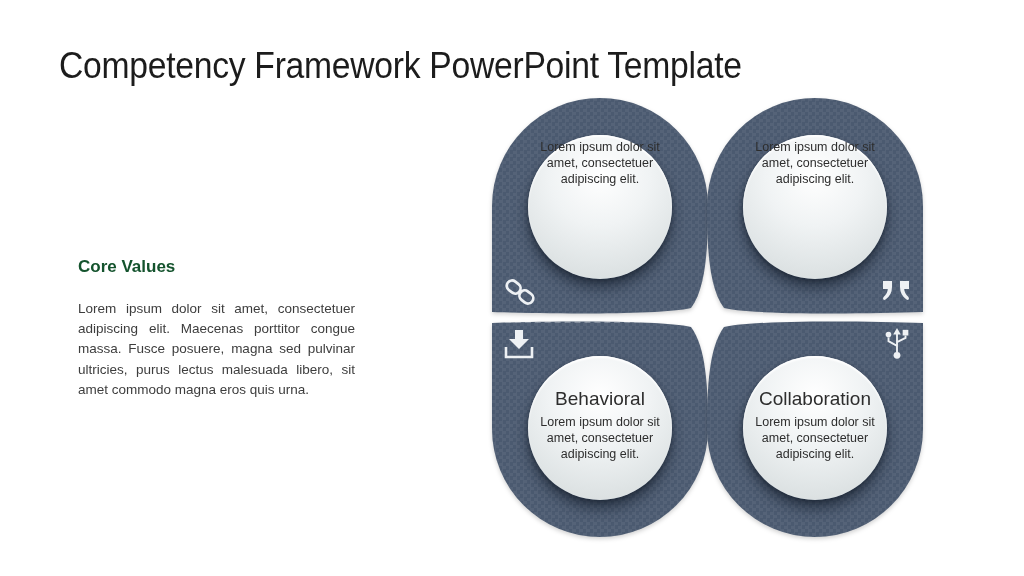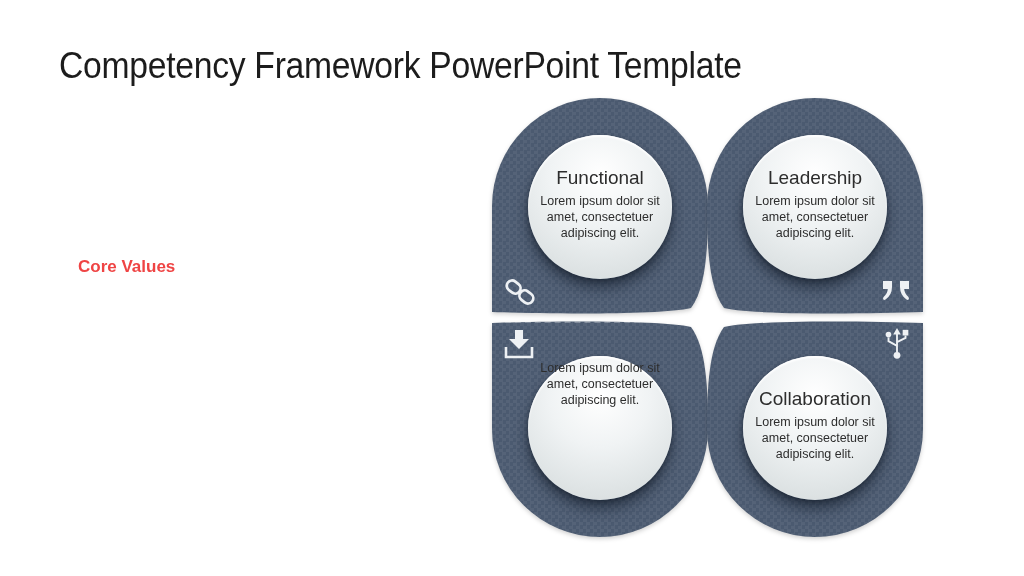--- a/index.html
+++ b/index.html
@@ -11,21 +11,21 @@
   .slide{position:absolute;inset:0;border-radius:12px;}
   .slide-title{
     position:absolute;left:59px;top:20px;
     font-size:37px;font-weight:400;color:#1c1c1c;
     white-space:nowrap;
     transform:scaleX(0.91);transform-origin:left top;
     letter-spacing:-0.3px;
   }
   .core-heading{
     position:absolute;left:78px;top:243px;
-    font-size:17px;font-weight:700;color:#ef4444;
+    font-size:17px;font-weight:700;color:#14532d;
   }
   .core-text{
     position:absolute;left:78px;top:285px;width:277px;
     font-size:13.5px;line-height:20.4px;color:#3d3d3d;
     text-align:justify;
   }
   .diagram{position:absolute;left:0;top:0;width:1024px;height:576px;}
   .blob{
     position:absolute;width:216px;height:218px;
     filter:drop-shadow(0 2px 2px rgba(0,0,0,0.18));
@@ -65,65 +65,65 @@
   }
 </style>
 </head>
 <body>
 
 <div class="slide">
 
   <h1 class="slide-title">Competency Framework PowerPoint Template</h1>
 
   <h2 class="core-heading">Core Values</h2>
+  <p class="core-text">Lorem ipsum dolor sit amet, consectetuer adipiscing elit. Maecenas porttitor congue massa. Fusce posuere, magna sed pulvinar ultricies, purus lectus malesuada libero, sit amet commodo magna eros quis urna.</p>
 
   <div class="diagram">
 
     <div class="blob pos-functional">
       <div class="blob-shape clip-tl">
         <span class="icon icon-bl">
           <svg viewBox="0 0 32 32" aria-hidden="true">
             <g transform="rotate(38 16 16)" fill="none" stroke="#eef1f4" stroke-width="2.6">
               <rect x="1.5" y="11" width="13.8" height="10" rx="5"></rect>
               <rect x="16.7" y="11" width="13.8" height="10" rx="5"></rect>
             </g>
           </svg>
         </span>
         <div class="disc">
-          <div class="disc-title">Functional</div>
           <div class="disc-desc">Lorem ipsum dolor sit amet, consectetuer adipiscing elit.</div>
         </div>
       </div>
     </div>
 
     <div class="blob pos-leadership">
       <div class="blob-shape clip-tr">
         <span class="icon icon-br">
           <svg viewBox="0 0 34 34" aria-hidden="true" fill="#eef1f4">
             <path d="M4 5 H13 V11 Q13 19 6.5 23.5 Q5 24.5 4.2 23.2 Q3.6 22 4.8 20.8 Q8.5 17.5 8.8 13 H4 Z"></path>
             <path transform="translate(34 0) scale(-1 1)" d="M4 5 H13 V11 Q13 19 6.5 23.5 Q5 24.5 4.2 23.2 Q3.6 22 4.8 20.8 Q8.5 17.5 8.8 13 H4 Z"></path>
           </svg>
         </span>
         <div class="disc">
-          <div class="disc-title">Leadership</div>
           <div class="disc-desc">Lorem ipsum dolor sit amet, consectetuer adipiscing elit.</div>
         </div>
       </div>
     </div>
 
     <div class="blob pos-behavioral">
       <div class="blob-shape clip-bl">
         <div class="dashed-edge"></div>
         <span class="icon icon-tl">
           <svg viewBox="0 0 30 32" aria-hidden="true">
             <path fill="#eef1f4" d="M11 2 h8 v9 h6 l-10 10 -10 -10 h6 z"></path>
             <path fill="none" stroke="#eef1f4" stroke-width="2.6" d="M2 19 V29 H28 V19"></path>
           </svg>
         </span>
         <div class="disc">
+          <div class="disc-title">Behavioral</div>
           <div class="disc-desc">Lorem ipsum dolor sit amet, consectetuer adipiscing elit.</div>
         </div>
       </div>
     </div>
 
     <div class="blob pos-collaboration">
       <div class="blob-shape clip-br">
         <span class="icon icon-tr">
           <svg viewBox="0 0 34 36" aria-hidden="true">
             <g stroke="#eef1f4" stroke-width="2" fill="none">

